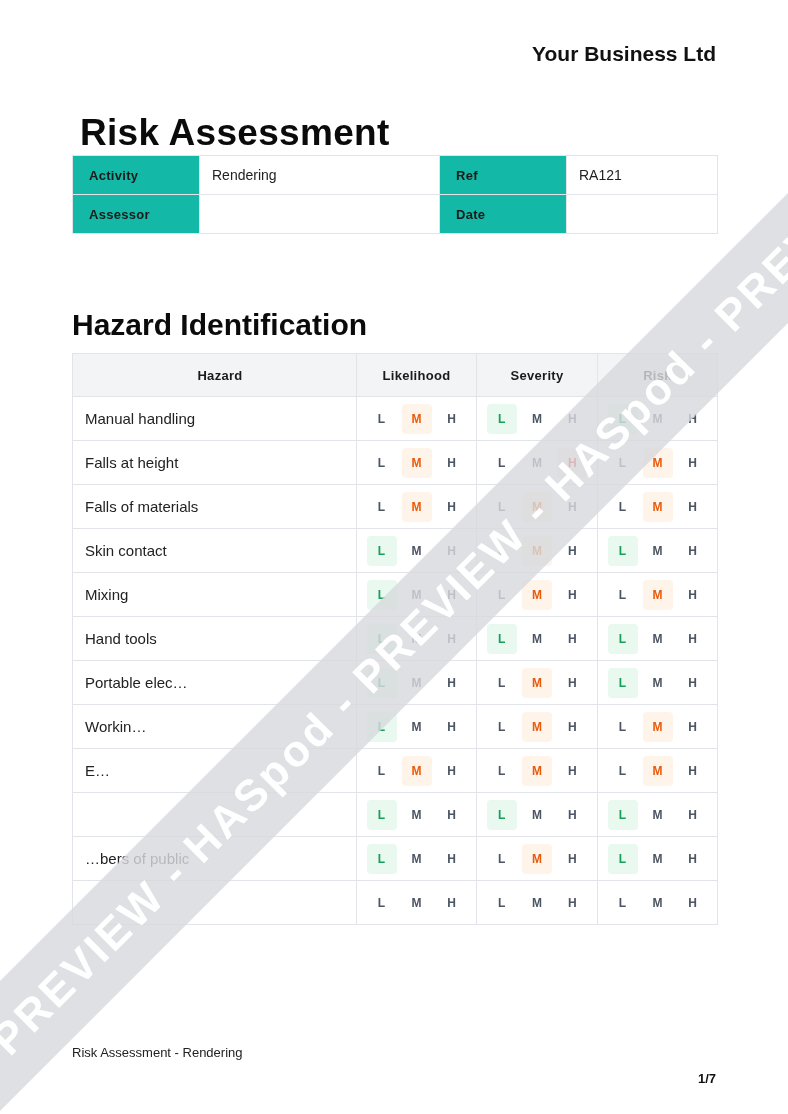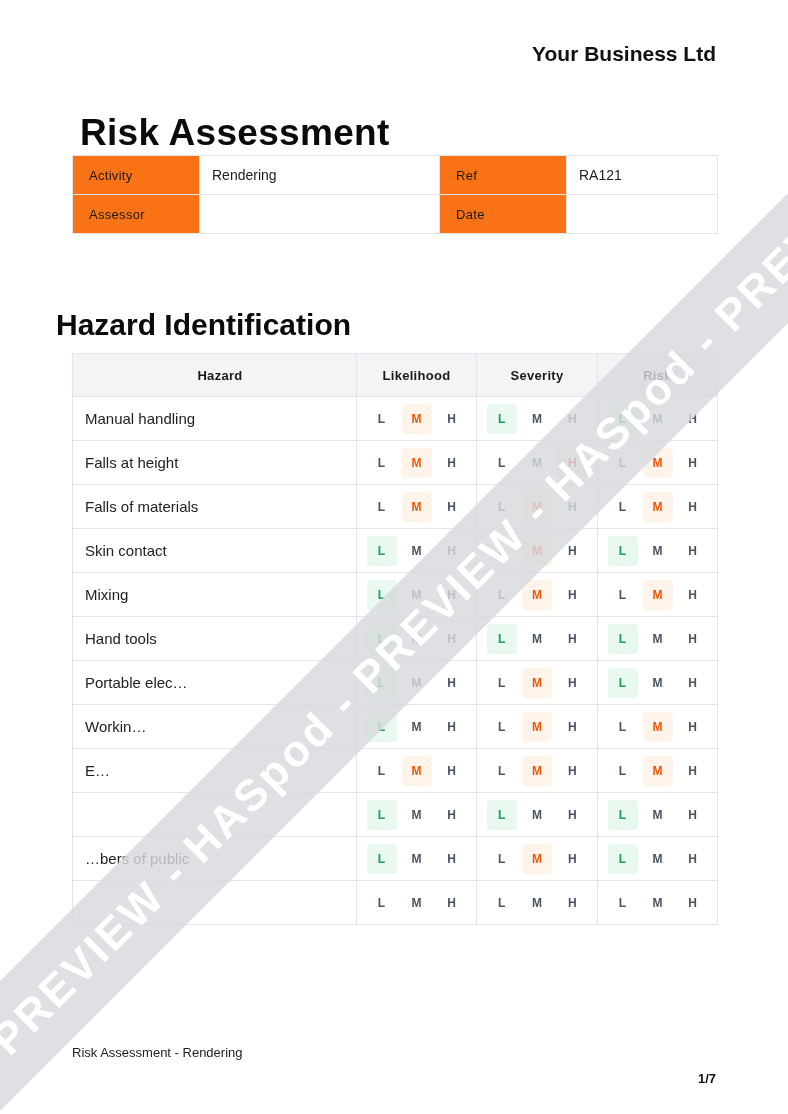--- a/index.html
+++ b/index.html
@@ -19,27 +19,27 @@
   }
   table { border-collapse: collapse; table-layout: fixed; }
   .info {
     position: absolute; left: 72px; top: 155px; width: 645px;
   }
   .info td {
     border: 1.5px solid #e2e4e9; height: 38px; padding: 0 12px;
     font-size: 14px; vertical-align: middle;
   }
   .info td.lbl {
-    background: #f97316; font-weight: normal; font-size: 13px; color: #1a1a1a;
+    background: #14b8a6; font-weight: bold; font-size: 13px; color: #1a1a1a;
     letter-spacing: 0.3px;
     padding-left: 16px;
   }
   .info td.val { color: #222; }
   .h2 {
-    position: absolute; left: 56px; top: 308px;
+    position: absolute; left: 72px; top: 308px;
     font-size: 30px; font-weight: bold; margin: 0; color: #0b0b0b;
   }
   .hazards {
     position: absolute; left: 72px; top: 353px; width: 645px;
   }
   .hazards th, .hazards td { border: 1.5px solid #e2e4e9; }
   .hazards th {
     background: #f3f4f6; height: 40px; font-size: 13px; font-weight: bold;
     color: #1a1a1a; letter-spacing: 0.3px;
   }

